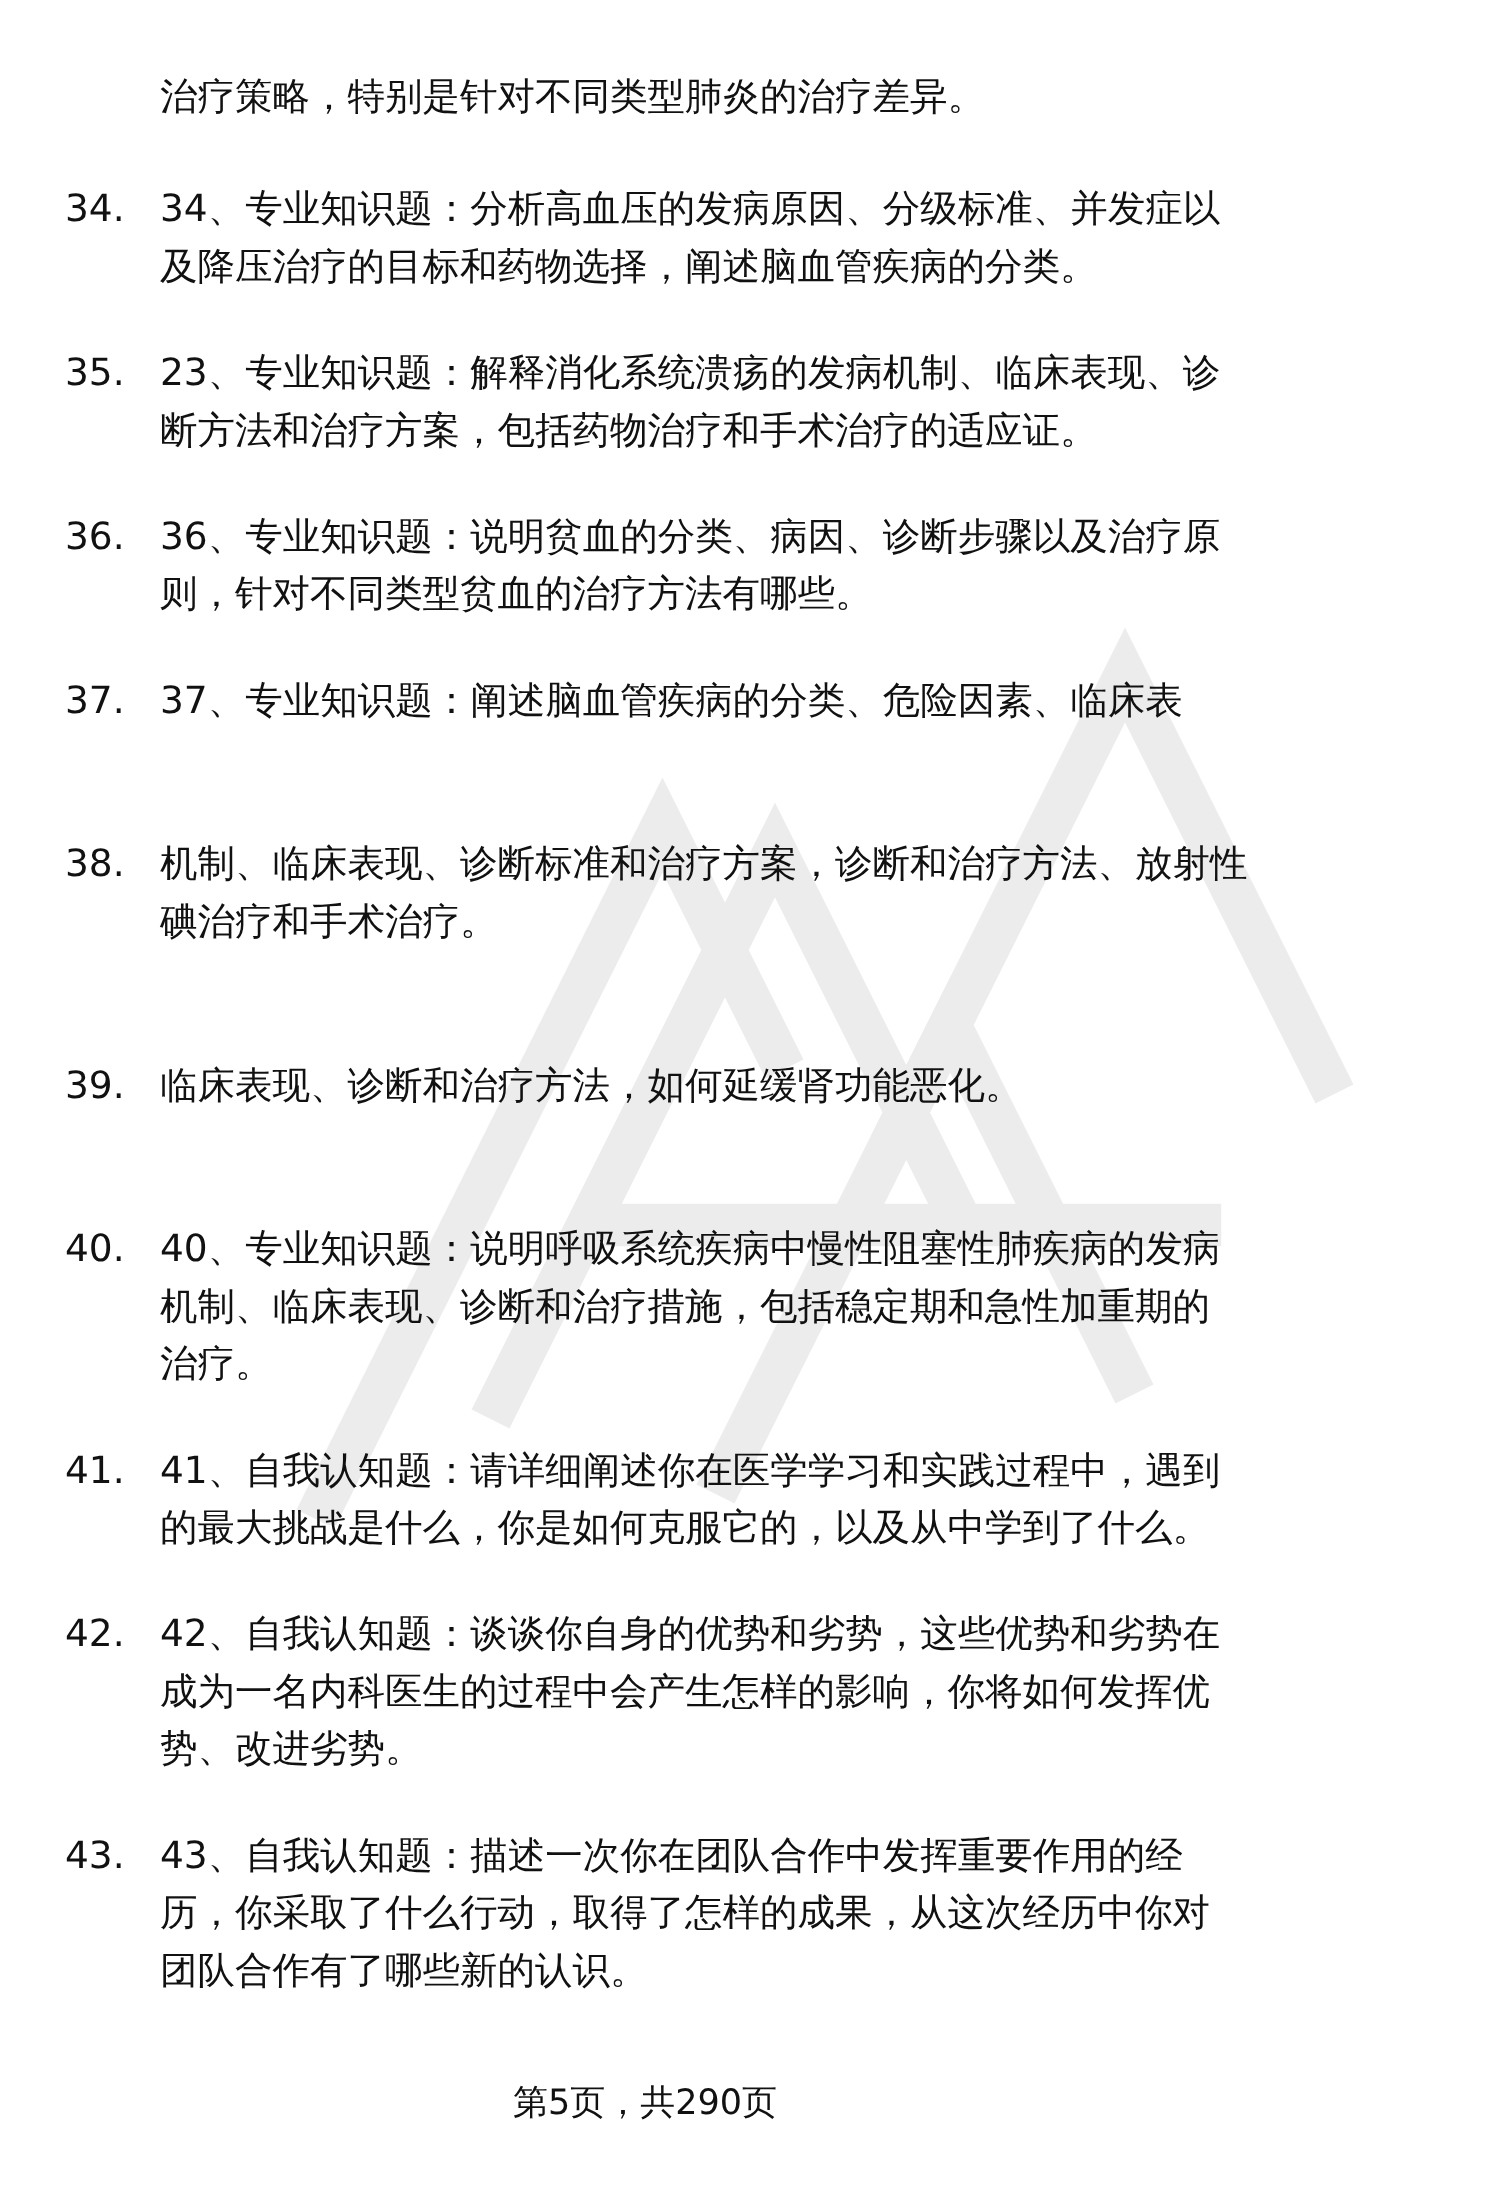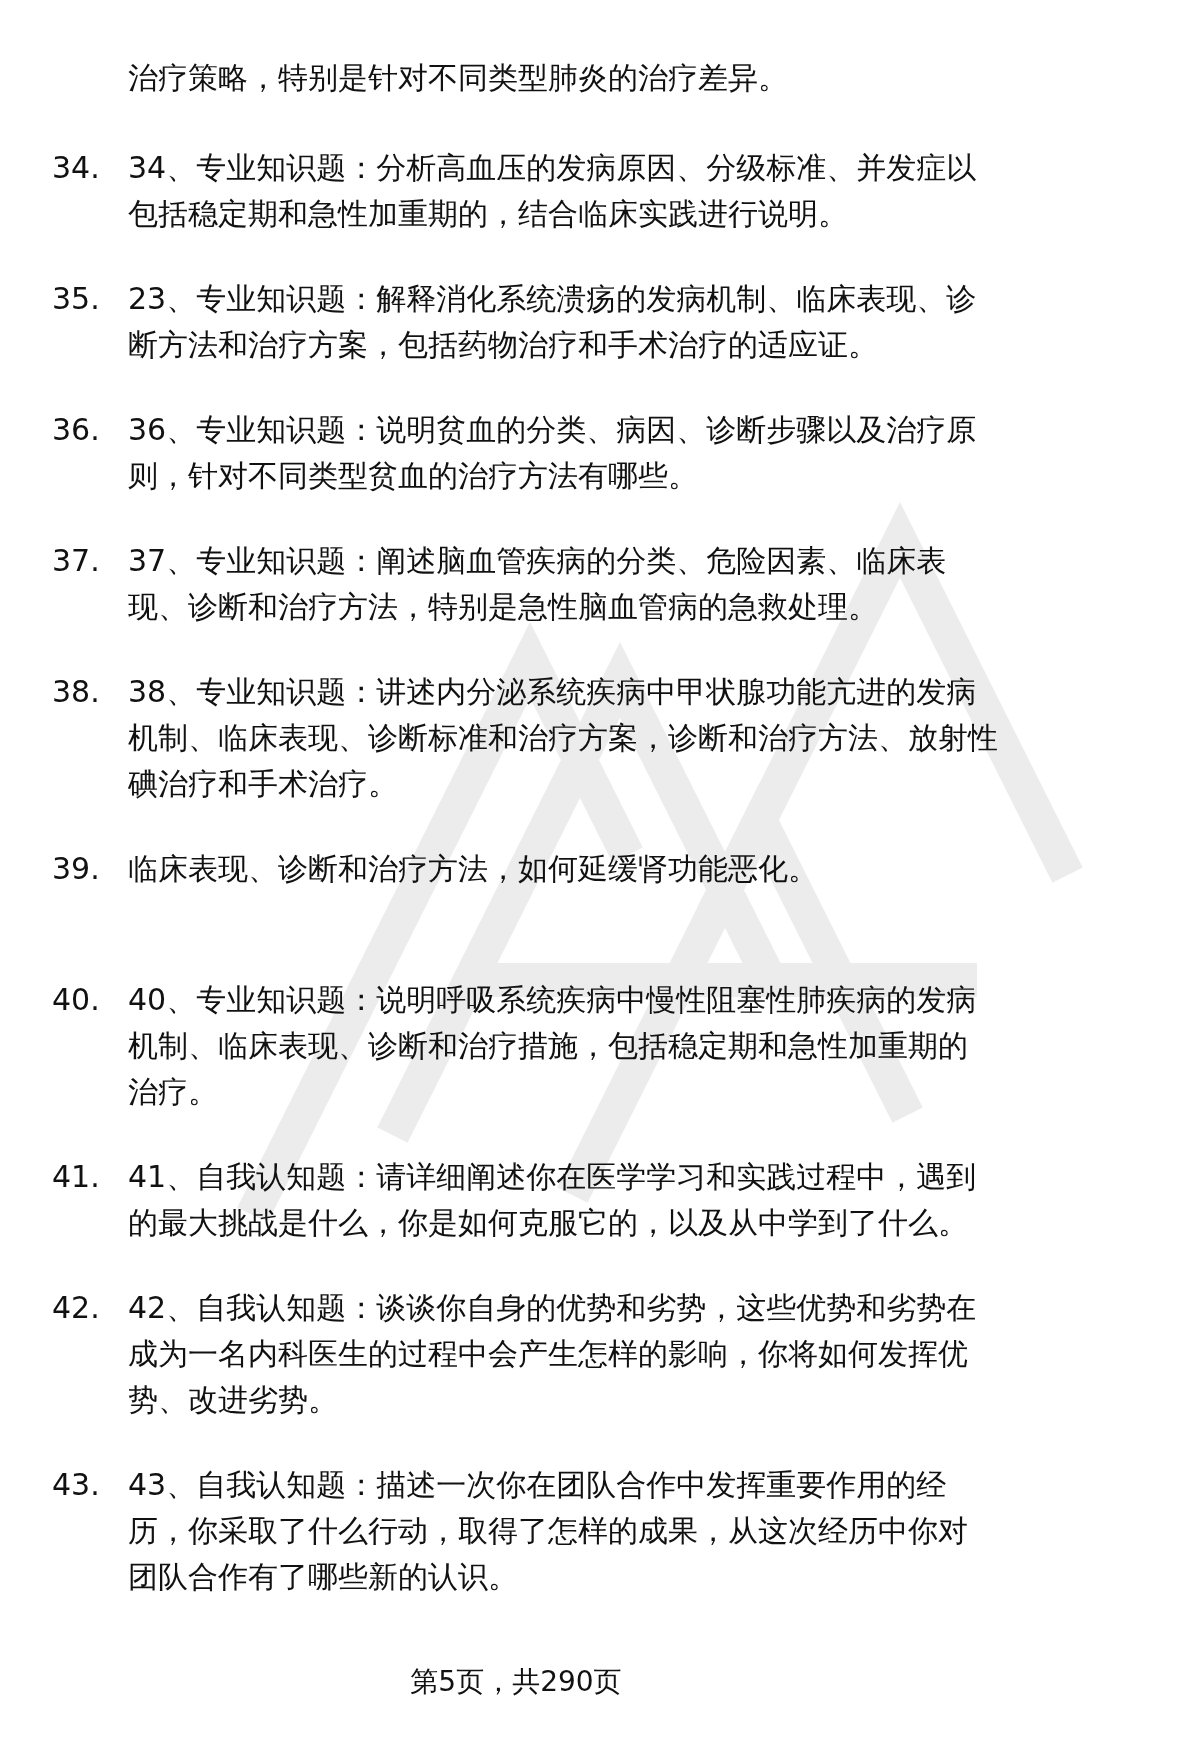--- a/index.html
+++ b/index.html
@@ -47,48 +47,46 @@
 </svg>
 
 <div class="page">
   <div class="cont-line">治疗策略，特别是针对不同类型肺炎的治疗差异。</div>
 
   <div id="items">
       <div class="item" style="top: 145px;">
         <div class="num">34.</div>
         <div class="text">
           <div>34、专业知识题：分析高血压的发病原因、分级标准、并发症以</div>
-          <div>包括稳定期和急性加重期的，结合临床实践进行说明。</div>
+          <div>及降压治疗的目标和药物选择，阐述脑血管疾病的分类。</div>
         </div>
       </div>
       <div class="item" style="top: 276px;">
         <div class="num">35.</div>
         <div class="text">
           <div>23、专业知识题：解释消化系统溃疡的发病机制、临床表现、诊</div>
           <div>断方法和治疗方案，包括药物治疗和手术治疗的适应证。</div>
         </div>
       </div>
       <div class="item" style="top: 407px;">
         <div class="num">36.</div>
         <div class="text">
           <div>36、专业知识题：说明贫血的分类、病因、诊断步骤以及治疗原</div>
           <div>则，针对不同类型贫血的治疗方法有哪些。</div>
         </div>
       </div>
       <div class="item" style="top: 538px;">
         <div class="num">37.</div>
         <div class="text">
           <div>37、专业知识题：阐述脑血管疾病的分类、危险因素、临床表</div>
-          <div>现、诊断和治疗方法，特别是急性脑血管病的急救处理。</div>
         </div>
       </div>
       <div class="item" style="top: 669px;">
         <div class="num">38.</div>
         <div class="text">
-          <div>38、专业知识题：讲述内分泌系统疾病中甲状腺功能亢进的发病</div>
           <div>机制、临床表现、诊断标准和治疗方案，诊断和治疗方法、放射性</div>
           <div>碘治疗和手术治疗。</div>
         </div>
       </div>
       <div class="item" style="top: 846px;">
         <div class="num">39.</div>
         <div class="text">
           <div>临床表现、诊断和治疗方法，如何延缓肾功能恶化。</div>
         </div>
       </div>

